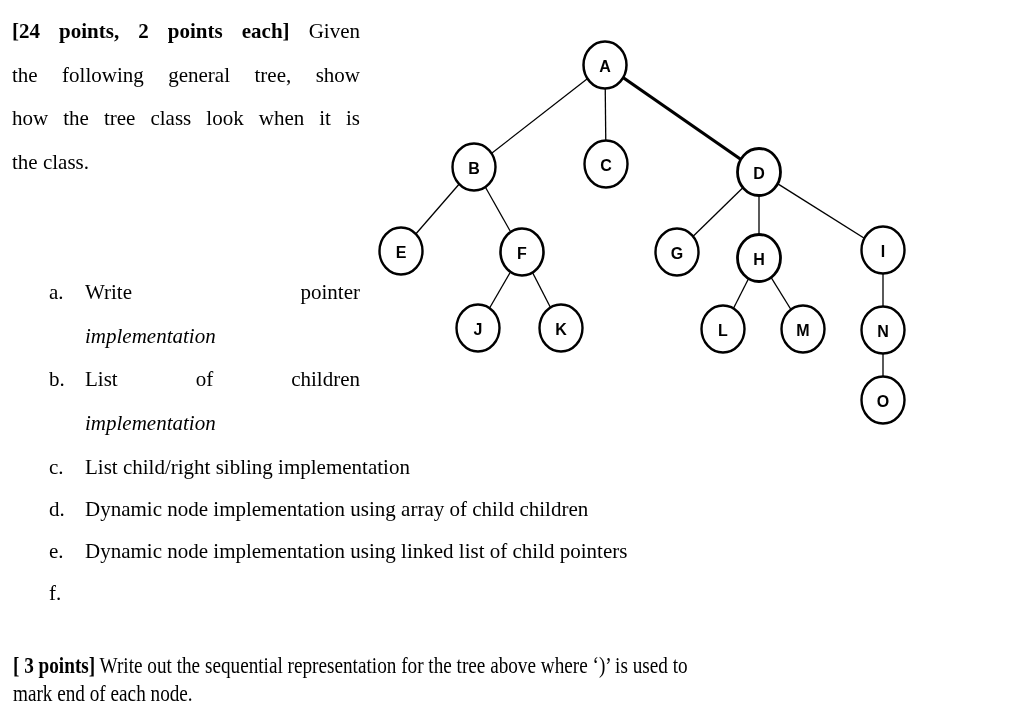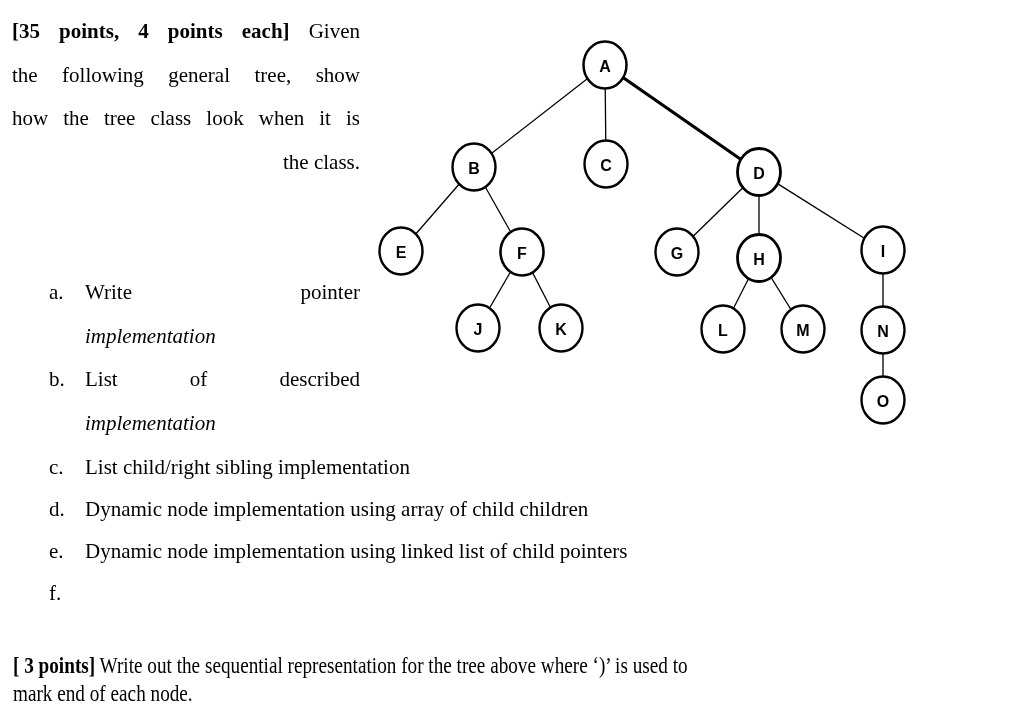--- a/index.html
+++ b/index.html
@@ -6,21 +6,21 @@
   body{
     width:1024px;height:726px;
     background:#ffffff;color:#000000;
     font-family:"Liberation Serif", serif;
     position:relative;overflow:hidden;
   }
   .abs{position:absolute;}
   
   #intro{left:12px;top:10px;width:348px;font-size:21px;line-height:43.5px;}
   .jline{text-align:justify;text-align-last:justify;}
-  .plain{text-align:right;}
+  .plain{text-align:left;}
   
   #items-ab{left:49px;top:271px;width:311px;font-size:21px;line-height:43.5px;}
   .l1{display:flex;}
   .lab{flex:0 0 36px;}
   .jtext{flex:1 1 auto;text-align:justify;text-align-last:justify;}
   .l2{padding-left:36px;font-style:italic;}
   
   #items-cf{left:49px;top:446px;width:860px;font-size:21px;line-height:42px;}
   .row{display:flex;}
   
@@ -31,38 +31,38 @@
   #tree-layer text{
     font-family:"Liberation Sans", sans-serif;
     font-size:16px;font-weight:600;fill:#000000;
   }
   b{font-weight:bold;}
 </style>
 </head>
 <body>
 
 <div id="intro" class="abs">
-  <div class="jline"><b>[35 points, 4 points each]</b> <span>Given</span></div>
+  <div class="jline"><b>[24 points, 2 points each]</b> <span>Given</span></div>
   <div class="jline">the following general tree, show</div>
   <div class="jline">how the tree class look when it is</div>
   <div class="plain">the class.</div>
 </div>
 
 <div id="items-ab" class="abs">
   <div>
     <div class="l1">
       <span class="lab">a.</span>
       <span class="jtext">Write pointer</span>
     </div>
     <div class="l2">implementation</div>
   </div>
   <div>
     <div class="l1">
       <span class="lab">b.</span>
-      <span class="jtext">List of described</span>
+      <span class="jtext">List of children</span>
     </div>
     <div class="l2">implementation</div>
   </div>
 </div>
 
 <div id="items-cf" class="abs">
   <div class="row">
     <span class="lab">c.</span>
     <span>List child/right sibling implementation</span>
   </div>

